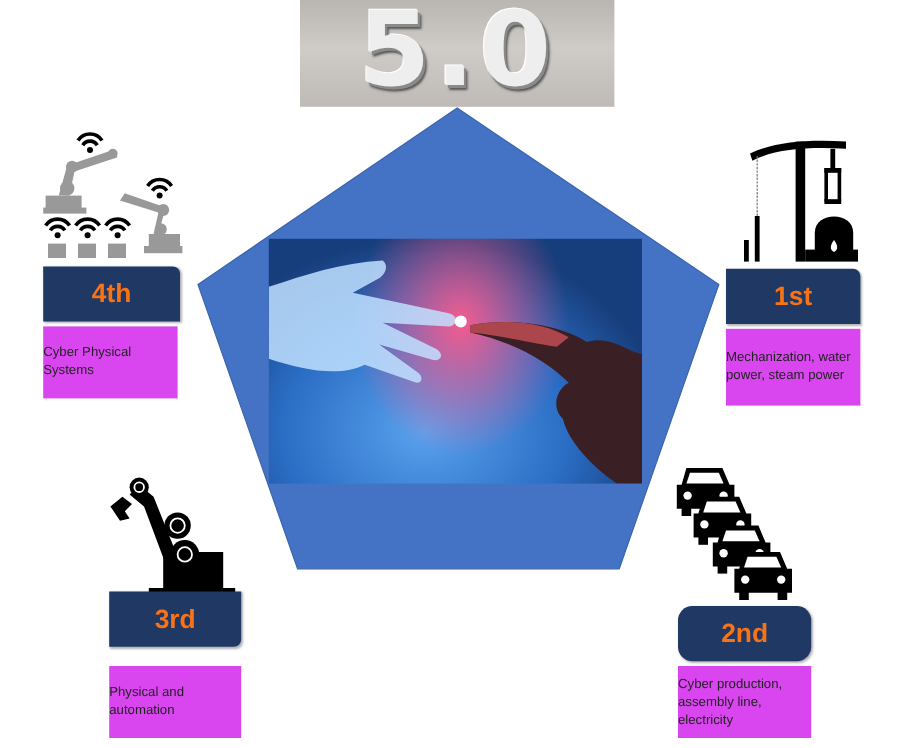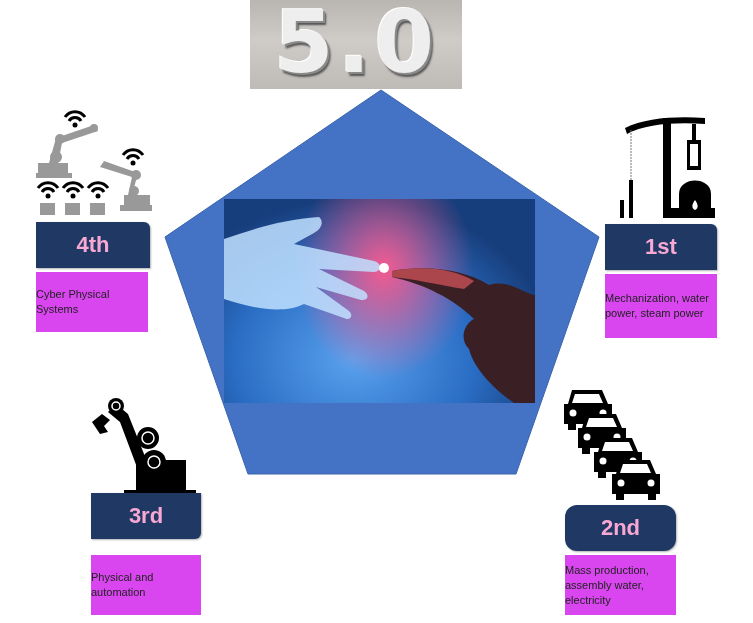--- a/index.html
+++ b/index.html
@@ -1,20 +1,20 @@
 <!DOCTYPE html>
 <html><head>
 <meta charset="utf-8">
 <style>
   html,body{margin:0;padding:0;background:#fff;}
   body{width:753px;height:623px;position:relative;overflow:hidden;font-family:"Liberation Sans","DejaVu Sans",sans-serif;}
   .abs{position:absolute;}
-  .badge{position:absolute;background:#1f3864;color:#f9a8d4;font-weight:bold;font-size:22px;display:flex;align-items:center;justify-content:center;border-radius:0 6px 0 0;box-shadow:1px 1px 2px rgba(0,0,0,.3);}
+  .badge{position:absolute;background:#1f3864;color:#f97316;font-weight:bold;font-size:22px;display:flex;align-items:center;justify-content:center;border-radius:0 6px 0 0;box-shadow:1px 1px 2px rgba(0,0,0,.3);}
   .desc{position:absolute;background:#d946ef;color:#222;font-size:11px;line-height:15px;text-align:left;display:flex;align-items:center;justify-content:center;}
-  .logo{position:absolute;left:250px;top:0;width:212px;height:89px;background:linear-gradient(180deg,#b9b6b2 0%,#cfccc8 45%,#bebab6 100%);overflow:hidden;}
+  .logo{position:absolute;left:250px;top:0;width:262px;height:89px;background:linear-gradient(180deg,#b9b6b2 0%,#cfccc8 45%,#bebab6 100%);overflow:hidden;}
   .logo-text{position:absolute;left:0;right:0;top:-8px;text-align:center;font-size:86px;font-weight:bold;letter-spacing:4px;color:#eee;
     text-shadow:2px 2px 0 #8a8a8a,3px 4px 2px #555,-1px -1px 0 #fff;font-family:"DejaVu Sans",sans-serif;}
   .photo{position:absolute;left:224px;top:199px;width:311px;height:204px;
     background:radial-gradient(ellipse 90px 110px at 160px 70px,rgba(255,90,140,.95),rgba(255,90,140,0) 100%),
                radial-gradient(ellipse 200px 160px at 130px 160px,#5aa2ee,#2a6dc4 60%,#173e7c 100%);}
 </style>
 </head>
 <body>
 
 <svg class="abs" style="left:0;top:0" width="753" height="623">
@@ -127,13 +127,13 @@
       <rect x="4" y="32" width="8" height="8" fill="#000"></rect>
         <rect x="36" y="32" width="8" height="8" fill="#000"></rect>
     </g>
   </defs>
   <use href="#car" x="2" y="2"></use>
   <use href="#car" x="16" y="26"></use>
   <use href="#car" x="32" y="50"></use>
   <use href="#car" x="50" y="72"></use>
 </svg>
 <div class="badge" style="left:565px;top:505px;width:111px;height:46px;border-radius:12px;">2nd</div>
-<div class="desc" style="left:565px;top:555px;width:111px;height:60px;">Mass production, assembly water, electricity</div>
+<div class="desc" style="left:565px;top:555px;width:111px;height:60px;">Cyber production, assembly line, electricity</div>
 
 </body></html>

